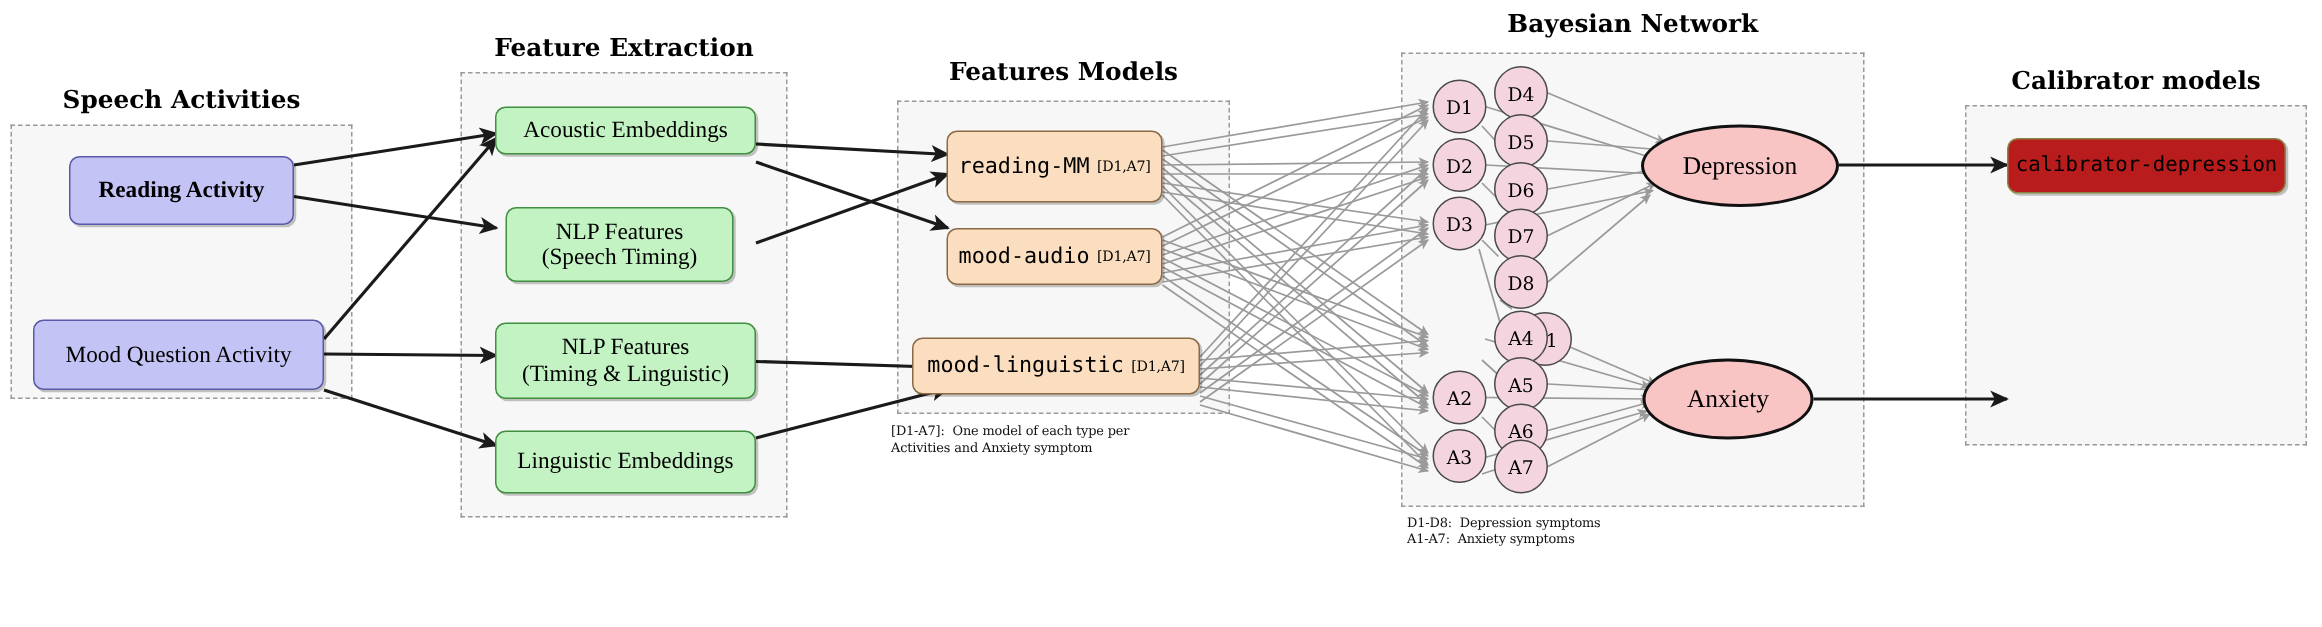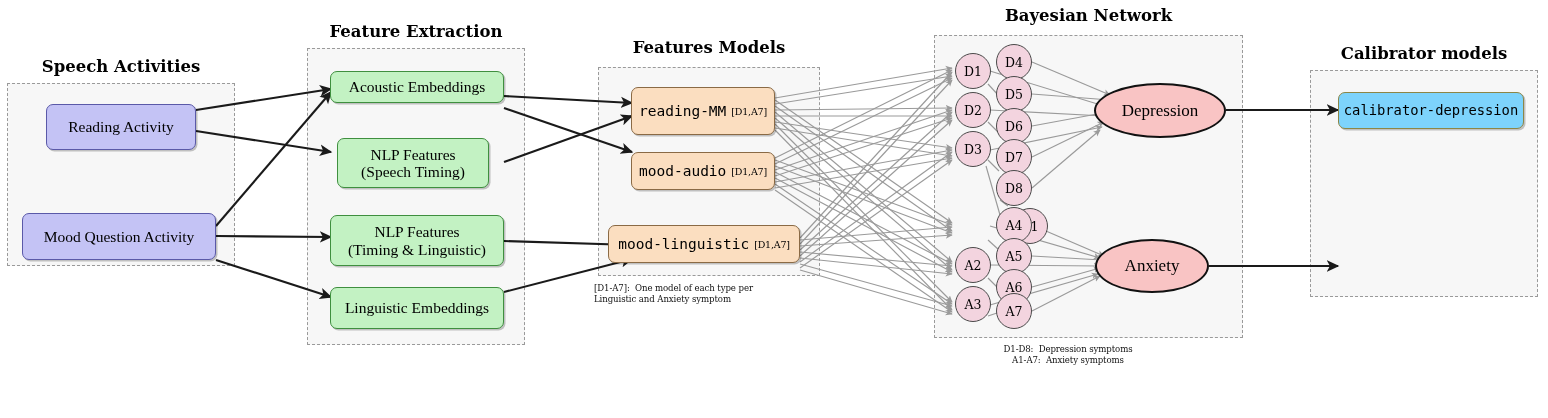--- a/index.html
+++ b/index.html
@@ -13,21 +13,21 @@
              font-size:16.5px;text-align:center;white-space:nowrap;color:#000;}
 
   .node{position:absolute;box-sizing:border-box;display:flex;align-items:center;
         justify-content:center;text-align:center;border-radius:7px;
         border:1px solid #555;line-height:1.12;
         box-shadow:1.5px 1.5px 0 rgba(0,0,0,0.22);}
   .n-activity{background:#c4c3f5;border-color:#5a59a8;font-size:15.5px;}
   .n-feature{background:#c3f2c3;border-color:#3f8f3f;font-size:15.5px;}
   .n-surrogate{background:#fbdec0;border-color:#8a6a45;
                font-family:"DejaVu Sans Mono",monospace;font-size:14.5px;}
-  .n-calib{background:#7dd3fc;border-color:#8c8646;
+  .n-calib{background:#b91c1c;border-color:#8c8646;
            font-family:"DejaVu Sans Mono",monospace;font-size:13.8px;}
   .sub{font-family:"DejaVu Serif",serif;font-size:9.5px;margin-left:5px;
        position:relative;top:1px;letter-spacing:-0.2px;}
 
   .sym{position:absolute;width:36px;height:36px;border-radius:50%;
        background:#f3d4df;border:1.1px solid #4a4a4a;display:flex;
        align-items:center;justify-content:center;font-size:12.5px;
        font-family:"DejaVu Serif",serif;box-sizing:border-box;}
 
   .ell{position:absolute;border-radius:50%;background:#f9c4c4;
@@ -150,21 +150,21 @@
       <path d="M990,265 L1100,266"></path>
       <path d="M990,305 L1098,274"></path>
     </g>
 
     <g stroke="#1a1a1a" stroke-width="2.1" fill="none" marker-end="url(#arrDark)">
       <path d="M1226,110 L1338,110"></path>
       <path d="M1209,266 L1338,266"></path>
     </g>
   </svg>
 
-  <div class="node n-activity" style="left:46px;top:104px;width:150px;height:46px;">
+  <div class="node n-activity" style="left:46px;top:104px;width:150px;height:46px;font-weight:bold;">
     <span>Reading Activity</span>
   </div>
   <div class="node n-activity" style="left:22px;top:213px;width:194px;height:47px;">
     <span>Mood Question Activity</span>
   </div>
 
   <div class="node n-feature" style="left:330px;top:71px;width:174px;height:32px;">
     <span>Acoustic Embeddings</span>
   </div>
   <div class="node n-feature" style="left:337px;top:138px;width:152px;height:50px;flex-direction:column;">
@@ -186,21 +186,21 @@
   <div class="node n-surrogate" style="left:631px;top:152px;width:144px;height:38px;">
     <span>mood-audio</span>
     <span class="sub">[D1,A7]</span>
   </div>
   <div class="node n-surrogate" style="left:608px;top:225px;width:192px;height:38px;">
     <span>mood-linguistic</span>
     <span class="sub">[D1,A7]</span>
   </div>
 
   <div class="caption" style="left:594px;top:283px;width:240px;">[D1-A7]:  One model of each type per
-Linguistic and Anxiety symptom</div>
+Activities and Anxiety symptom</div>
 
   <div class="sym" style="left:955px;top:53px;">
     <span>D1</span>
     </div>
   <div class="sym" style="left:955px;top:92px;">
     <span>D2</span>
     </div>
   <div class="sym" style="left:955px;top:131px;">
     <span>D3</span>
     </div>
@@ -242,20 +242,20 @@
     <span>A7</span>
     </div>
 
   <div class="ell" style="left:1094px;top:83px;width:132px;height:55px;">
     <span>Depression</span>
   </div>
   <div class="ell" style="left:1095px;top:239px;width:114px;height:54px;">
     <span>Anxiety</span>
   </div>
 
-  <div class="caption" style="left:938px;top:344px;width:260px;text-align:center;">D1-D8:  Depression symptoms
+  <div class="caption" style="left:938px;top:344px;width:260px;">D1-D8:  Depression symptoms
 A1-A7:  Anxiety symptoms</div>
 
   <div class="node n-calib" style="left:1338px;top:92px;width:186px;height:37px;">
     <span>calibrator-depression</span>
   </div>
 
 </div>
 
 </body></html>

